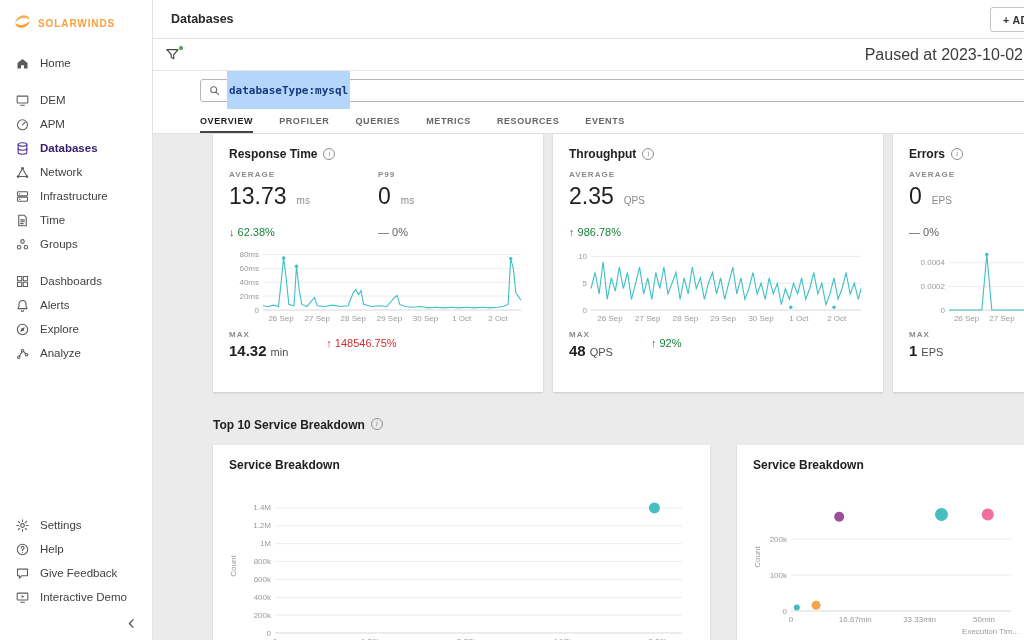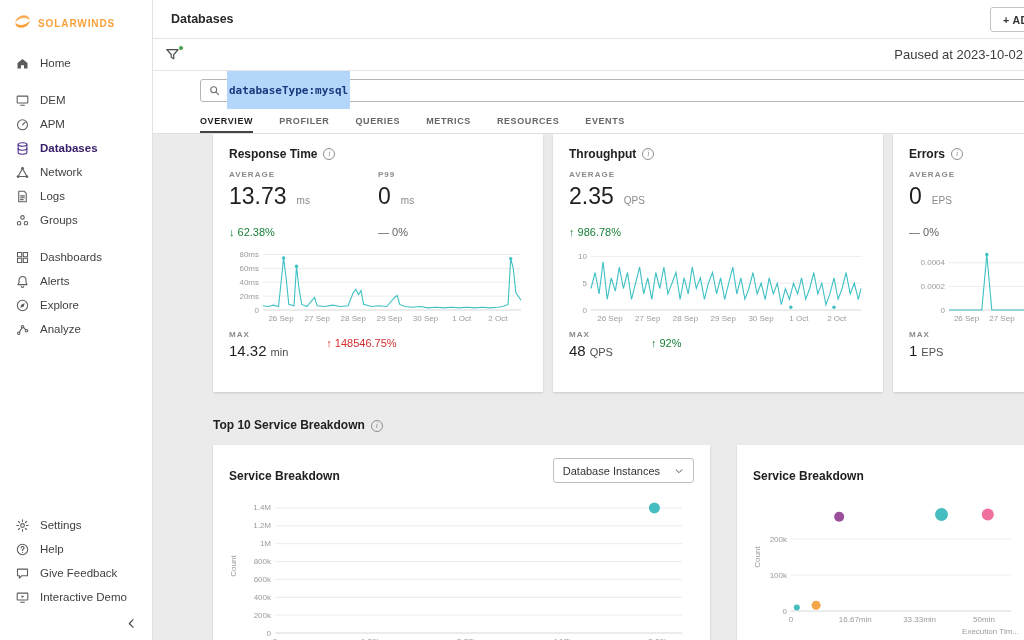--- a/index.html
+++ b/index.html
@@ -18,21 +18,21 @@
 .spacer{flex:1}
 .collapse{display:flex;justify-content:flex-end;padding:8px 14px 10px;color:#444;cursor:pointer}
 
 .main{flex:1;display:flex;flex-direction:column;min-width:0;position:relative}
 .topbar{height:39px;background:#fff;border-bottom:1px solid #e3e3e3;display:flex;align-items:center;padding-left:18px;flex:none;position:relative}
 .topbar-title{font-size:12.5px;font-weight:bold;color:#2a2a2a}
 .add-btn{position:absolute;left:837px;top:7px;height:25px;padding:0 12px;border:1px solid #c4c4c4;border-radius:3px;background:#fff;font-size:10.5px;font-weight:bold;letter-spacing:.4px;color:#333;white-space:nowrap;display:flex;align-items:center;font-family:inherit}
 .toolbar{height:32px;background:#fff;border-bottom:1px solid #e6e6e6;display:flex;align-items:center;padding-left:11px;flex:none;position:relative}
 .funnel{position:relative;width:18px;height:18px;color:#4a4a4a;cursor:pointer}
 .funnel-dot{position:absolute;top:-1px;right:-2px;width:6px;height:6px;border-radius:50%;background:#43a047;border:1px solid #fff}
-.paused{position:absolute;right:1px;font-size:13px;color:#3c3c3c;white-space:nowrap;cursor:pointer}
+.paused{position:absolute;right:1px;font-size:16px;color:#3c3c3c;white-space:nowrap;cursor:pointer}
 .search-row{background:#fff;padding:8px 0 7px 47px;flex:none}
 .search-box{width:1000px;height:23px;border:1px solid #b5b5b5;border-radius:3px;display:flex;align-items:center;gap:6px;padding:0 7px;background:#fff;cursor:text}
 .search-ic{display:flex;color:#6f6f6f}
 .search-q{font-family:"DejaVu Sans Mono",monospace;font-size:11px;font-weight:bold;color:#173a7c;background:#b5d6fb;padding:18px 2px}
 .tabs{background:#fff;border-bottom:1px solid #e0e0e0;padding-left:47px;display:flex;height:25px;flex:none}
 .tab{font-size:9px;font-weight:bold;letter-spacing:.6px;color:#666;margin-right:26px;height:100%;display:flex;align-items:center;position:relative;cursor:pointer}
 .tab.active{color:#1d1d1d}
 .tab.active::after{content:"";position:absolute;left:0;right:0;bottom:0;height:2px;background:#454545}
 
 .content{flex:1;padding-left:60px;min-height:0}
@@ -48,29 +48,29 @@
 .stat-label{font-size:8px;letter-spacing:1px;color:#8a8a8a;font-weight:bold}
 .stat-val{margin-top:4px;display:flex;align-items:baseline;gap:10px}
 .stat-num{font-size:23px;color:#1f1f1f}
 .stat-unit{font-size:10px;color:#8a8a8a}
 .stat-change{margin-top:16px;font-size:11px}
 .green{color:#188038}.red{color:#d32f2f}.gray{color:#5f6368}
 .chart{width:100%}
 .chart-sm{height:78px;margin-top:8px}
 .card-foot{display:flex;align-items:flex-end;gap:38px;margin-top:6px}
 .max-val{display:flex;align-items:baseline;gap:4px;margin-top:3px}
-.max-num{font-size:15px;font-weight:normal;color:#1f1f1f}
+.max-num{font-size:15px;font-weight:bold;color:#1f1f1f}
 .max-unit{font-size:11px;color:#4f4f4f}
 .foot-change{font-size:11px;margin-bottom:10px}
-.section-head{display:flex;align-items:flex-end;gap:6px;margin:26px 0 13px}
+.section-head{display:flex;align-items:flex-start;gap:6px;margin:26px 0 13px}
 .section-title{font-size:12px;font-weight:bold;color:#212121}
 .bd-card{padding:13px 16px}
 .bd-left{width:497px;height:330px}
 .bd-right{width:300px;height:330px}
-.bd-head{display:flex;justify-content:space-between;align-items:flex-end;min-height:25px}
+.bd-head{display:flex;justify-content:space-between;align-items:flex-start;min-height:25px}
 .dropdown{border:1px solid #c0c0c0;border-radius:3px;height:25px;display:flex;align-items:center;gap:14px;padding:0 9px;font-size:11px;color:#333;cursor:pointer}
 .chev{display:flex;color:#555}
 .chart-a{height:158px;margin-top:8px}
 .chart-b{height:142px;margin-top:12px}
 .tick{font-size:8px;fill:#9b9b9b;font-family:"Liberation Sans",sans-serif}
 </style>
 </head>
 <body>
 
 <div class="app">
@@ -128,25 +128,35 @@
               <circle cx="5" cy="18.5" r="2.3" fill="currentColor" stroke="none"></circle>
               <circle cx="19" cy="18.5" r="2.3" fill="currentColor" stroke="none"></circle>
               <path d="M10.8 7.5 6 16.5M13.2 7.5l4.8 9M7.3 18.5h9.4"></path>
             </svg>
           </span>
           <span>Network</span>
         </div>
         <div class="nav-item">
           <span class="ic">
             <svg viewBox="0 0 24 24" width="15" height="15" fill="none" stroke="currentColor" stroke-width="1.7" stroke-linecap="round" stroke-linejoin="round">
+              <rect x="4" y="4.5" width="16" height="6.5" rx="1"></rect>
+              <rect x="4" y="13" width="16" height="6.5" rx="1"></rect>
+              <path d="M7.5 7.8h.01M7.5 16.3h.01" stroke-width="2.2"></path>
+            </svg>
+          </span>
+          <span>Infrastructure</span>
+        </div>
+        <div class="nav-item">
+          <span class="ic">
+            <svg viewBox="0 0 24 24" width="15" height="15" fill="none" stroke="currentColor" stroke-width="1.7" stroke-linecap="round" stroke-linejoin="round">
               <path d="M6 3.5h8.5l3.5 3.5v13.5H6z"></path>
               <path d="M9 11h6M9 14h6M9 17h4"></path>
             </svg>
           </span>
-          <span>Logs</span>
+          <span>Time</span>
         </div>
         <div class="nav-item">
           <span class="ic">
             <svg viewBox="0 0 24 24" width="15" height="15" fill="none" stroke="currentColor" stroke-width="1.7" stroke-linecap="round" stroke-linejoin="round">
               <circle cx="12" cy="7" r="2.8"></circle>
               <circle cx="6.5" cy="16.5" r="2.8"></circle>
               <circle cx="17.5" cy="16.5" r="2.8"></circle>
             </svg>
           </span>
           <span>Groups</span>
@@ -432,28 +442,20 @@
       <div class="section-head">
         <span class="section-title">Top 10 Service Breakdown</span>
         <span class="info">i</span>
       </div>
 
       <div class="row2">
 
         <div class="card bd-card bd-left">
           <div class="bd-head">
             <span class="card-title">Service Breakdown</span>
-            <div class="dropdown">
-              <span>Database Instances</span>
-              <span class="chev">
-                  <svg viewBox="0 0 24 24" width="10" height="10" fill="none" stroke="currentColor" stroke-width="2.4" stroke-linecap="round" stroke-linejoin="round">
-                    <path d="M5 9l7 7 7-7"></path>
-                  </svg>
-                </span>
-            </div>
           </div>
           <div class="chart chart-a"><svg width="465" height="158">
                 <line x1="46" x2="453" y1="142.0" y2="142.0" stroke="#d8d8d8"></line>
                 <text class="tick" x="42" y="144.5" text-anchor="end">0</text>
                 <line x1="46" x2="453" y1="124.1" y2="124.1" stroke="#ececec"></line>
                 <text class="tick" x="42" y="126.6" text-anchor="end">200k</text>
                 <line x1="46" x2="453" y1="106.3" y2="106.3" stroke="#ececec"></line>
                 <text class="tick" x="42" y="108.8" text-anchor="end">400k</text>
                 <line x1="46" x2="453" y1="88.4" y2="88.4" stroke="#ececec"></line>
                 <text class="tick" x="42" y="90.9" text-anchor="end">600k</text>

